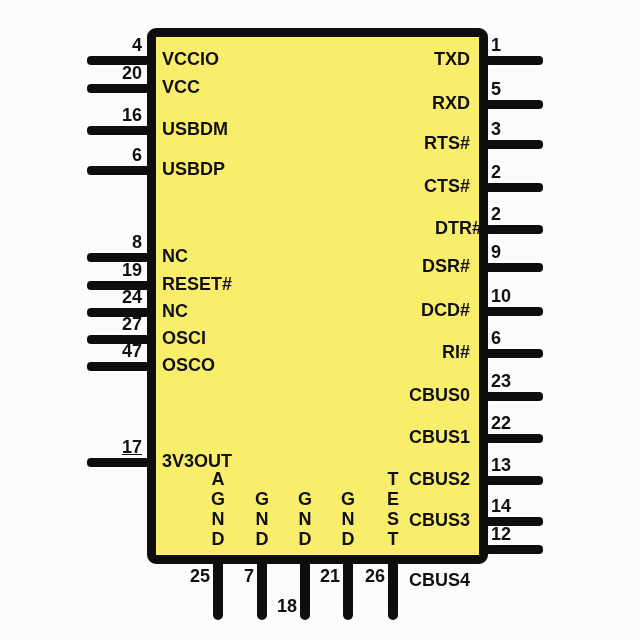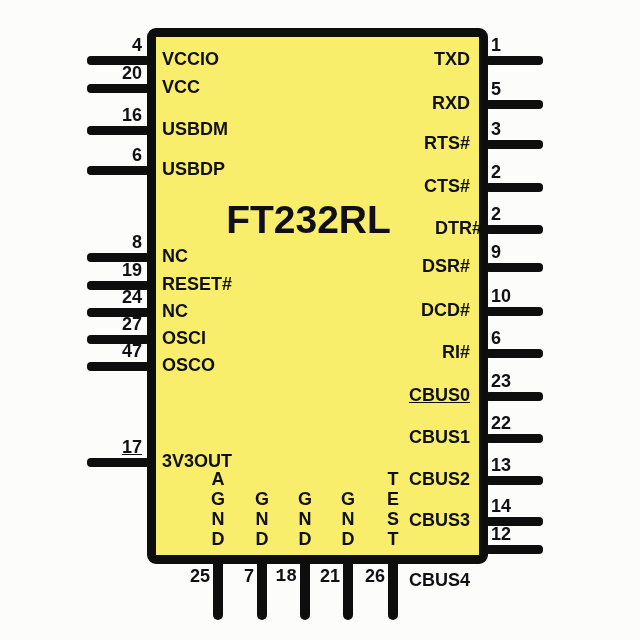--- a/index.html
+++ b/index.html
@@ -74,21 +74,20 @@
     text-align: center;
     white-space: pre-line;
   }
   .align-right { text-align: right; }
 </style>
 </head>
 <body>
 
 <div id="stage" style="--bg: #fcfcfb; --body: #f8ee6b; --ink: #0e0e0e; --txt: #101014;">
   <div class="chip-body"></div>
-  <div class="chip-name">FT232RL</div>
   <div id="pins">
       <div class="pin-line" style="left: 87px; top: 56px; width: 63px;"></div>
       <div class="pin-number align-right" style="left: 85px; top: 36px; width: 57px;">4</div>
       <div class="pin-label" style="left: 162px; top: 47px;">VCCIO</div>
       <div class="pin-line" style="left: 87px; top: 84px; width: 63px;"></div>
       <div class="pin-number align-right" style="left: 85px; top: 64px; width: 57px;">20</div>
       <div class="pin-label" style="left: 162px; top: 75px;">VCC</div>
       <div class="pin-line" style="left: 87px; top: 126px; width: 63px;"></div>
       <div class="pin-number align-right" style="left: 85px; top: 106px; width: 57px;">16</div>
       <div class="pin-label" style="left: 162px; top: 117px;">USBDM</div>
@@ -132,21 +131,21 @@
       <div class="pin-number" style="left: 491px; top: 243px;">9</div>
       <div class="pin-label align-right" style="left: 320px; top: 254px; width: 150px;">DSR#</div>
       <div class="pin-line" style="left: 485px; top: 307px; width: 58px;"></div>
       <div class="pin-number" style="left: 491px; top: 287px;">10</div>
       <div class="pin-label align-right" style="left: 320px; top: 298px; width: 150px;">DCD#</div>
       <div class="pin-line" style="left: 485px; top: 349px; width: 58px;"></div>
       <div class="pin-number" style="left: 491px; top: 329px;">6</div>
       <div class="pin-label align-right" style="left: 320px; top: 340px; width: 150px;">RI#</div>
       <div class="pin-line" style="left: 485px; top: 392px; width: 58px;"></div>
       <div class="pin-number" style="left: 491px; top: 372px;">23</div>
-      <div class="pin-label align-right" style="left: 320px; top: 383px; width: 150px; text-decoration: underline;">CBUS0</div>
+      <div class="pin-label align-right" style="left: 320px; top: 383px; width: 150px;">CBUS0</div>
       <div class="pin-line" style="left: 485px; top: 434px; width: 58px;"></div>
       <div class="pin-number" style="left: 491px; top: 414px;">22</div>
       <div class="pin-label align-right" style="left: 320px; top: 425px; width: 150px;">CBUS1</div>
       <div class="pin-line" style="left: 485px; top: 476px; width: 58px;"></div>
       <div class="pin-number" style="left: 491px; top: 456px;">13</div>
       <div class="pin-label align-right" style="left: 320px; top: 467px; width: 150px;">CBUS2</div>
       <div class="pin-line" style="left: 485px; top: 517px; width: 58px;"></div>
       <div class="pin-number" style="left: 491px; top: 497px;">14</div>
       <div class="pin-label align-right" style="left: 320px; top: 508px; width: 150px;">CBUS3</div>
       <div class="pin-line" style="left: 485px; top: 545px; width: 58px;"></div>
@@ -157,21 +156,21 @@
       <div class="vpin-label" style="left: 207px; top: 469px; width: 22px;">A
 G
 N
 D</div>
       <div class="pin-stub" style="left: 257px; top: 558px; height: 62px;"></div>
       <div class="pin-number align-right" style="left: 204px; top: 567px; width: 50px;">7</div>
       <div class="vpin-label" style="left: 251px; top: 489px; width: 22px;">G
 N
 D</div>
       <div class="pin-stub" style="left: 300px; top: 558px; height: 62px;"></div>
-      <div class="pin-number align-right" style="left: 247px; top: 567px; width: 50px; font-family: Liberation Mono, monospace;">18</div>
+      <div class="pin-number align-right" style="left: 247px; top: 597px; width: 50px;">18</div>
       <div class="vpin-label" style="left: 294px; top: 489px; width: 22px;">G
 N
 D</div>
       <div class="pin-stub" style="left: 343px; top: 558px; height: 62px;"></div>
       <div class="pin-number align-right" style="left: 290px; top: 567px; width: 50px;">21</div>
       <div class="vpin-label" style="left: 337px; top: 489px; width: 22px;">G
 N
 D</div>
       <div class="pin-stub" style="left: 388px; top: 558px; height: 62px;"></div>
       <div class="pin-number align-right" style="left: 335px; top: 567px; width: 50px;">26</div>

